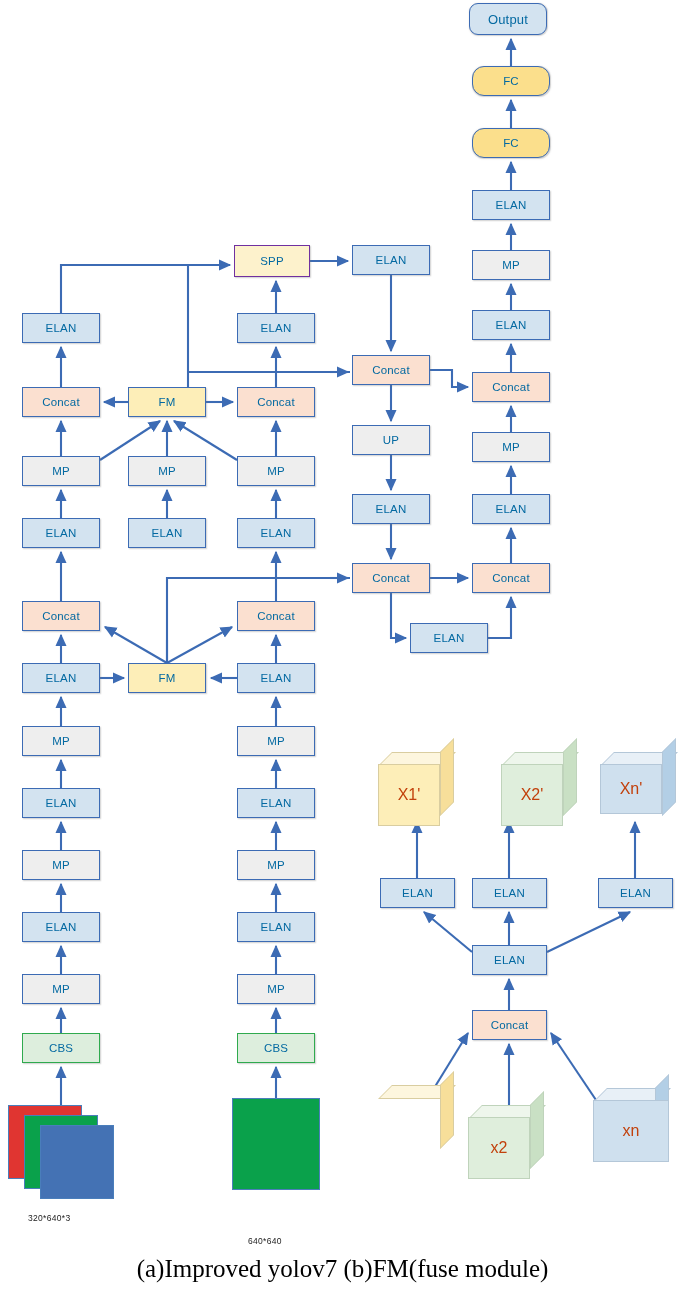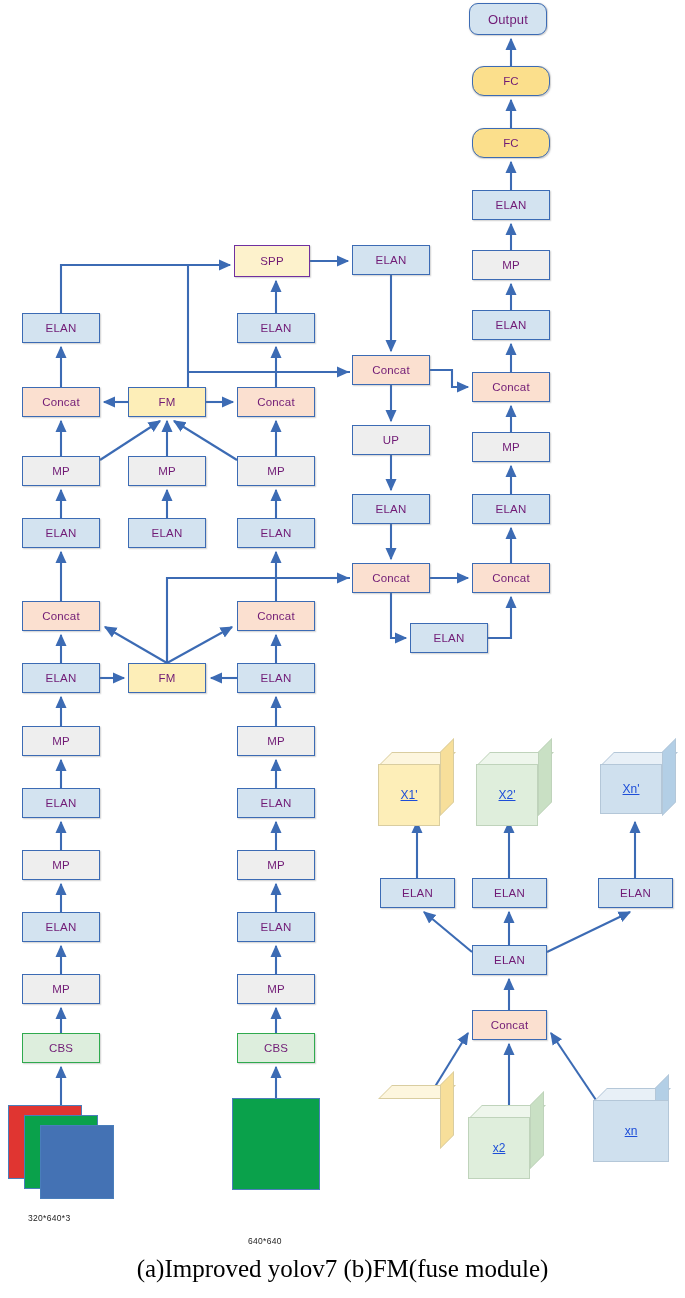--- a/index.html
+++ b/index.html
@@ -4,37 +4,37 @@
 <style>
   html,body{margin:0;padding:0;background:#ffffff;}
   body{width:685px;height:1298px;position:relative;
        font-family:"Liberation Sans", sans-serif;
        -webkit-font-smoothing:antialiased;}
   #canvas{position:absolute;left:0;top:0;width:685px;height:1298px;overflow:hidden;}
   svg.wires{position:absolute;left:0;top:0;width:685px;height:1298px;pointer-events:none;}
 
   .node{position:absolute;box-sizing:border-box;border:1.4px solid #3c6bb4;
         display:flex;align-items:center;justify-content:center;
-        font-size:11.5px;color:#701a75;letter-spacing:.2px;
+        font-size:11.5px;color:#0369a1;letter-spacing:.2px;
         box-shadow:0.8px 0.8px 1.2px rgba(120,120,120,.35);}
   .n-elan{background:#d3e3f0;}
   .n-mp{background:#eeeeee;}
   .n-up{background:#eeeeee;}
   .n-concat{background:#fbe0d0;}
   .n-fm{background:#fdeeb8;}
   .n-fc{background:#fbdf8c;border-radius:12px;}
   .n-spp{background:#fdf2cc;border:1.8px solid #7030a0;}
   .n-cbs{background:#ddeedd;border:1.4px solid #2faa4e;}
   .n-output{background:#d3e3f0;border-radius:9px;font-size:13px;}
 
   
   .cube{position:absolute;}
   .cube .face-front{position:absolute;left:0;bottom:0;box-sizing:border-box;
         display:flex;align-items:center;justify-content:center;
-        font-size:12px;color:#1d4ed8;text-decoration:underline;}
+        font-size:16px;color:#c2410c;}
   .cube .face-top{position:absolute;}
   .cube .face-side{position:absolute;}
 
   
   .plane{position:absolute;box-sizing:border-box;border:1.2px solid #4a7ebb;}
 
   .cap{position:absolute;font-family:"Liberation Serif", serif;color:#000;}
   .dimlabel{position:absolute;font-size:8.5px;color:#222;letter-spacing:.3px;}
 </style>
 </head>
@@ -218,21 +218,21 @@
   <div class="plane" style="left:232px; top:1098px; width:88px; height:92px; background:#0aa14b;"></div>
 
   <div class="dimlabel" style="left:28px;  top:1213px;">320*640*3</div>
   <div class="dimlabel" style="left:248px; top:1213px;margin-top:23px;">640*640</div>
 
   <div class="cube" style="left:378px;top:752px;width:74px;height:74px;">
     <div class="face-top" style="left:0;top:0;width:62px;height:12px;background:#fdf6de;border:1px solid #d9cda0;transform:skewX(-45deg);transform-origin:bottom left;"></div>
     <div class="face-side" style="left:62px;top:0;width:12px;height:62px;background:#f7df9a;border:1px solid #d9cda0;transform:skewY(-45deg);transform-origin:top left;"></div>
     <div class="face-front" style="left:0;top:12px;width:62px;height:62px;background:#fdeeb8;border:1px solid #d9cda0;">X1'</div>
   </div>
-  <div class="cube" style="left:476px;top:752px;width:74px;height:74px;">
+  <div class="cube" style="left:501px;top:752px;width:74px;height:74px;">
     <div class="face-top" style="left:0;top:0;width:62px;height:12px;background:#eef6ec;border:1px solid #bfd3bb;transform:skewX(-45deg);transform-origin:bottom left;"></div>
     <div class="face-side" style="left:62px;top:0;width:12px;height:62px;background:#c9e0c4;border:1px solid #bfd3bb;transform:skewY(-45deg);transform-origin:top left;"></div>
     <div class="face-front" style="left:0;top:12px;width:62px;height:62px;background:#dfeedc;border:1px solid #bfd3bb;">X2'</div>
   </div>
   <div class="cube" style="left:600px;top:752px;width:74px;height:74px;">
     <div class="face-top" style="left:0;top:0;width:62px;height:12px;background:#e8f0f7;border:1px solid #b4c7d8;transform:skewX(-45deg);transform-origin:bottom left;"></div>
     <div class="face-side" style="left:62px;top:0;width:12px;height:62px;background:#b3cfe6;border:1px solid #b4c7d8;transform:skewY(-45deg);transform-origin:top left;"></div>
     <div class="face-front" style="left:0;top:12px;width:62px;height:50px;background:#cfe0ee;border:1px solid #b4c7d8;">Xn'</div>
   </div>
 

